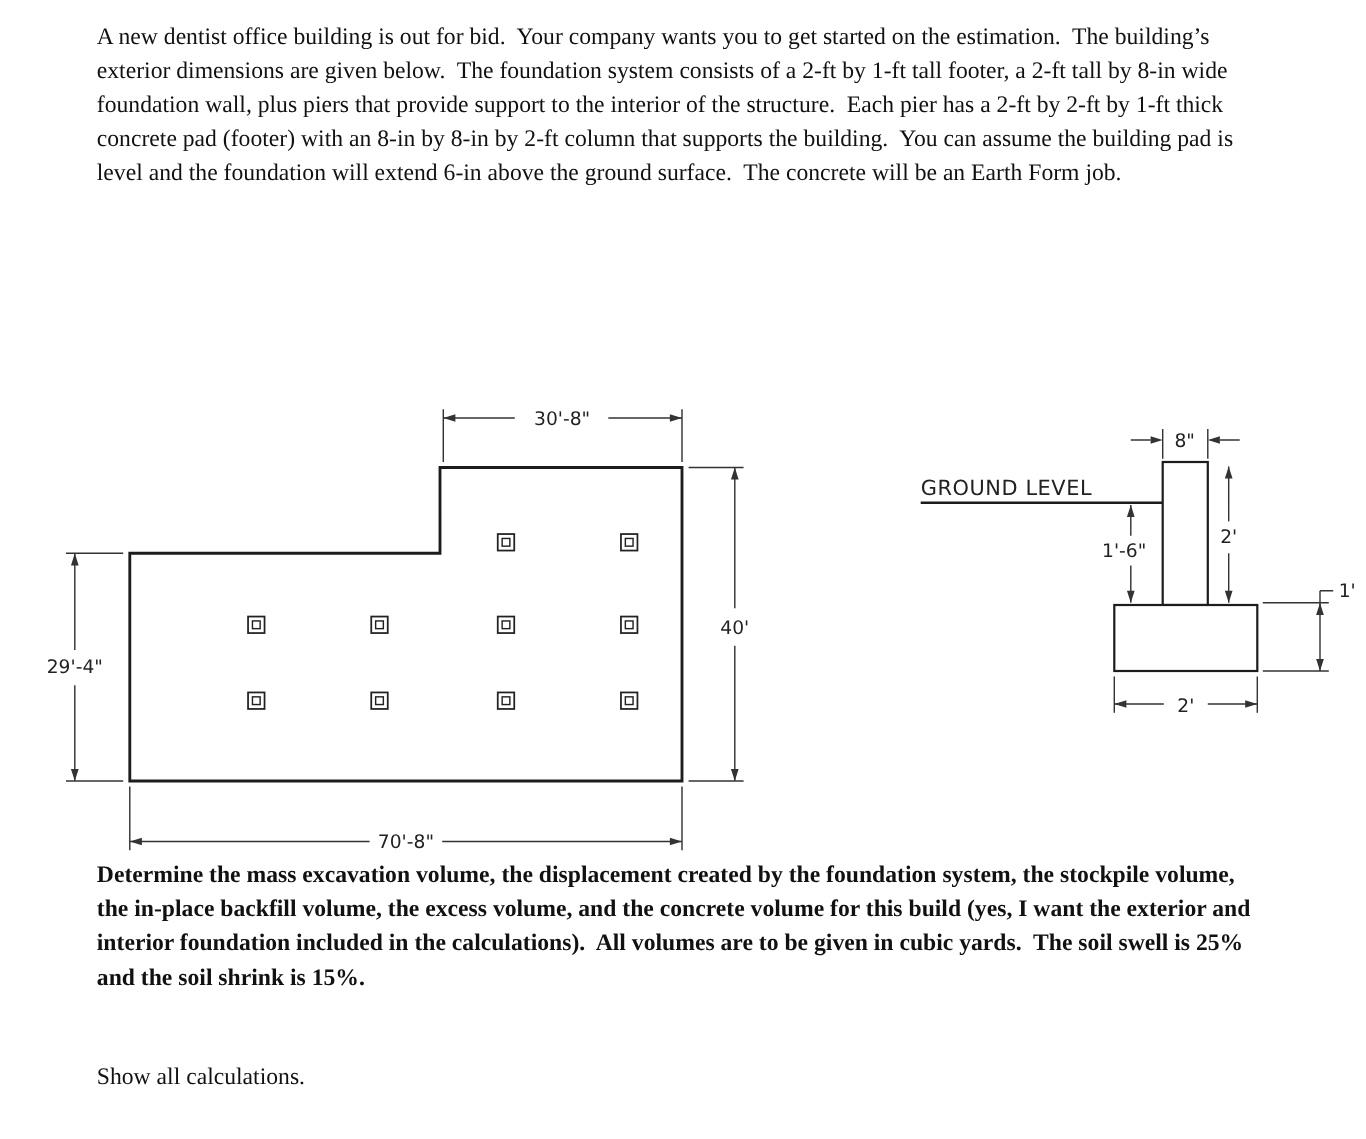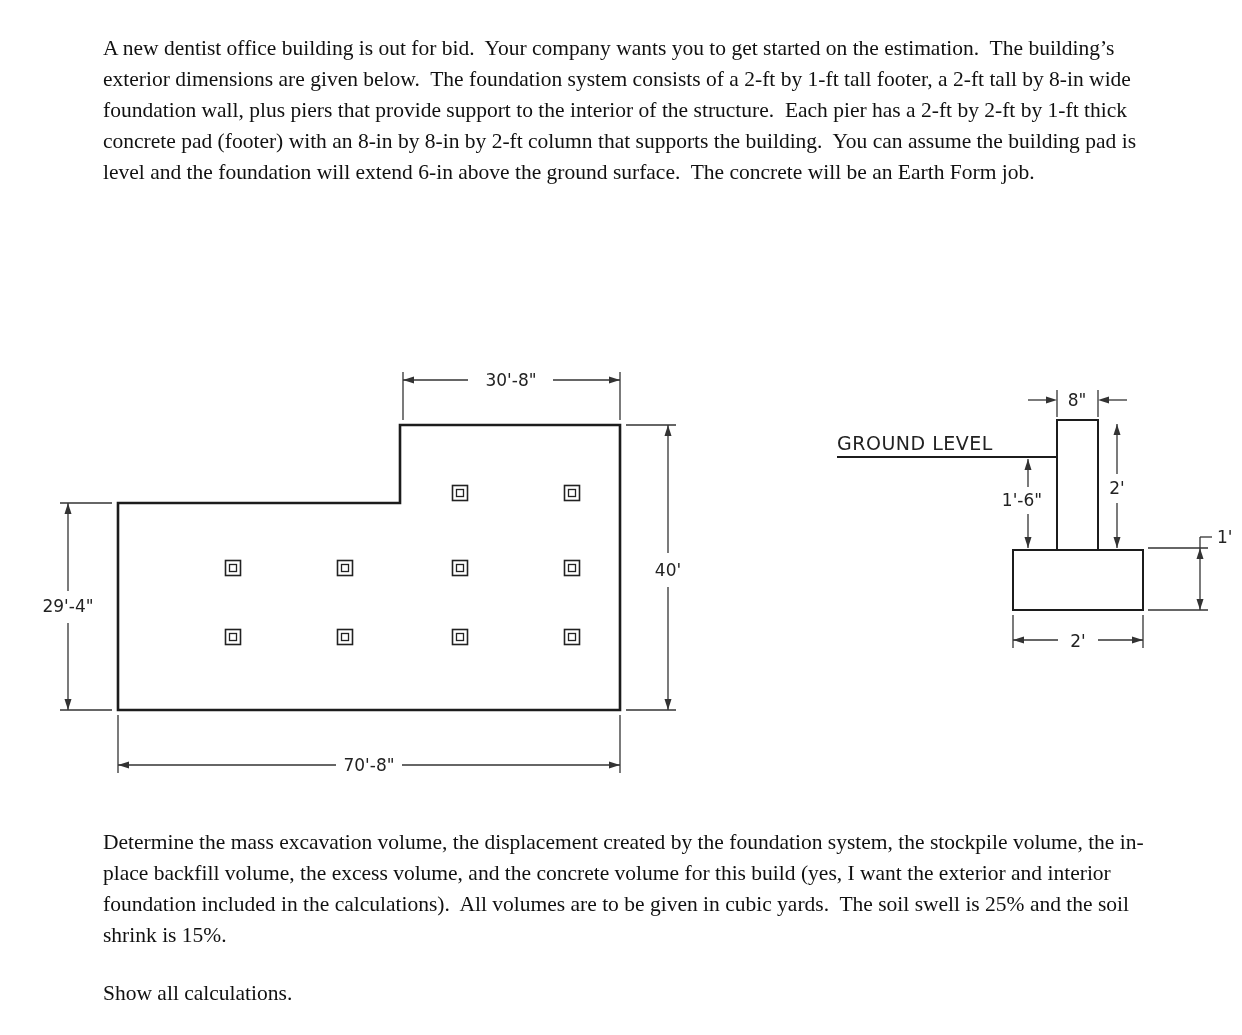--- a/index.html
+++ b/index.html
@@ -13,24 +13,24 @@
     font-family: "Liberation Serif", serif;
     color: #111;
   }
   .para {
     position: absolute;
     left: 88px;
     width: 1060px;
     font-size: 21.5px;
     line-height: 31px;
     white-space: pre-wrap;
-    margin: 15px;
+    margin: 0;
   }
   #intro { top: 18px; }
-  #question { top: 812px; }
+  #question { top: 780px; font-weight: bold; }
   #instruction { top: 963px; font-weight: normal; }
 
   .diagram {
     position: absolute;
     left: 0;
     top: 360px;
     width: 1242px;
     height: 440px;
   }
   svg text {

